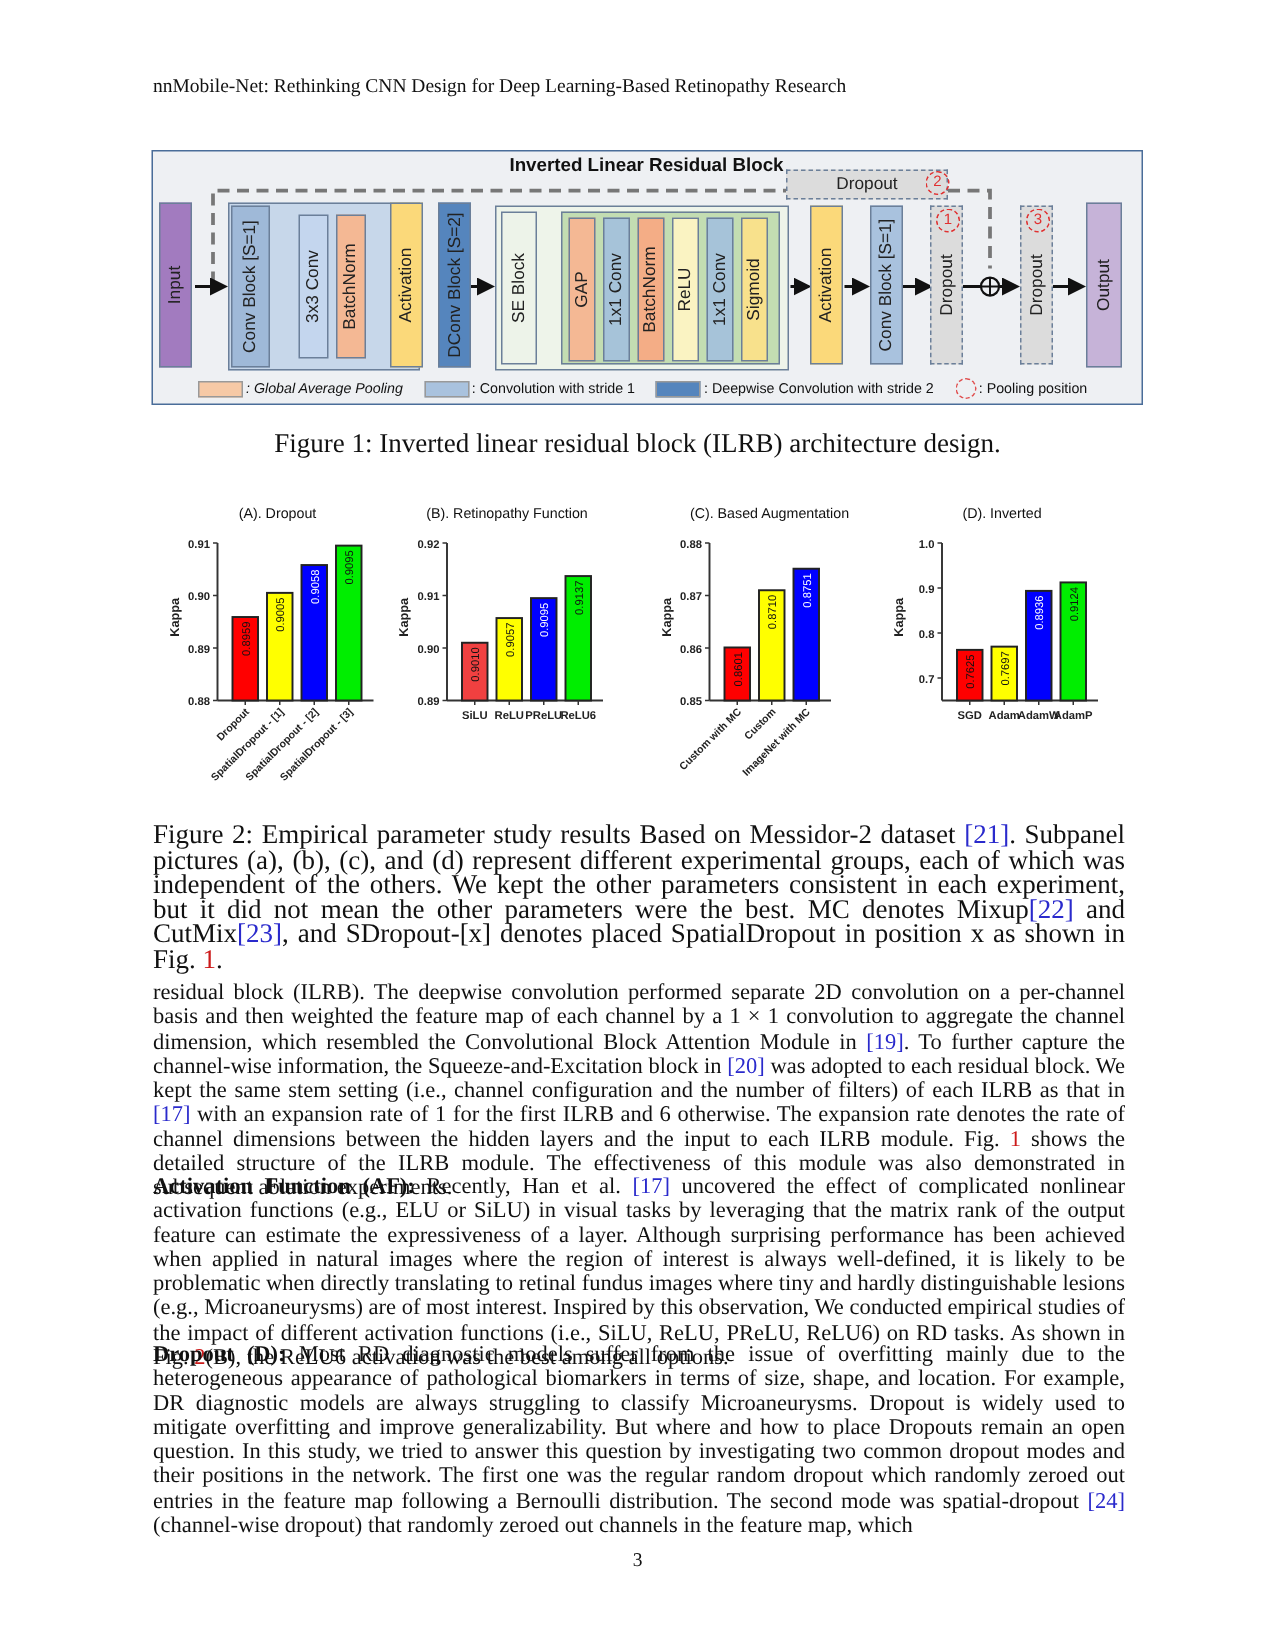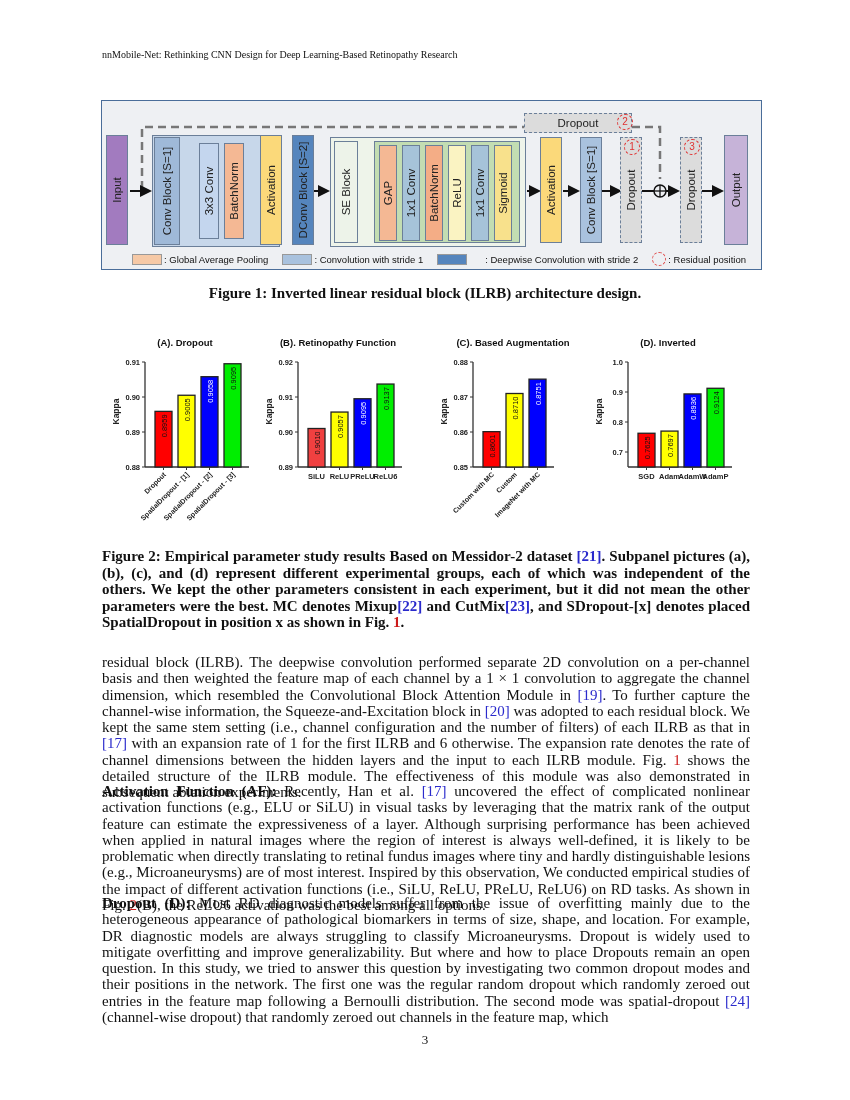--- a/index.html
+++ b/index.html
@@ -1,39 +1,40 @@
 <!DOCTYPE html>
 <html><head>
   <meta charset="utf-8">
   <style>
     html, body { margin:0; padding:0; }
     body { width:850px; height:1100px; background:#fff; position:relative; overflow:hidden;
       font-family:"Liberation Serif", serif; color:#111; }
     .abs { position:absolute; }
-    .header { left:102px; top:49px; font-size:10px; }
+    .header { left:102px; top:49px; font-size:13px; }
     .fig1 { left:101px; top:100px; width:661px; height:170px; border:1.5px solid #4a6d99; background:#eef0f3; box-sizing:border-box; }
     .sans { font-family:"Liberation Sans", "DejaVu Sans", sans-serif; }
     .blk { position:absolute; display:flex; align-items:center; justify-content:center; box-sizing:border-box; border:1px solid #6b7f99; }
     .blk span { transform:rotate(-90deg); white-space:nowrap; font-family:"Liberation Sans", sans-serif; font-size:11.5px; color:#222; }
-    .caption { font-size:15px;font-weight:bold; }
+    .caption { font-size:18px; }
     .fig1cap { left:0; width:850px; top:285px; text-align:center; }
     .fig2cap { left:102px; top:548px; width:648px; line-height:16.5px; text-align:justify; }
     .para { left:102px; width:648px; font-size:15px; line-height:16.3px; text-align:justify; }
     .ref { color:#2a2acc; }
     .figref { color:#cc1a1a; }
     .chart { position:absolute; top:335px; width:160px; height:190px; }
-    .chart-title { position:absolute; width:160px; text-align:center; top:2px; font-family:"Liberation Sans", sans-serif; font-weight:bold; font-size:9.5px; }
+    .chart-title { position:absolute; width:160px; text-align:center; top:2px; font-family:"Liberation Sans", sans-serif; font-weight:normal; font-size:9.5px; }
     .pagenum { left:0; width:850px; top:1032px; text-align:center; font-size:13px; }
   </style>
 </head>
 <body>
 
 <div class="abs header">nnMobile-Net: Rethinking CNN Design for Deep Learning-Based Retinopathy Research</div>
 
 <div class="abs fig1">
+  <div class="abs sans" style="left:0;width:658px;top:2px;text-align:center;font-weight:bold;font-size:12.5px;">Inverted Linear Residual Block</div>
 
   <svg class="abs" style="left:0;top:0;" width="661" height="170">
     <defs>
         <marker id="ah" markerWidth="6" markerHeight="6" refX="5" refY="3" orient="auto">
           <path d="M0,0 L6,3 L0,6 z" fill="#111"></path>
         </marker>
       </defs>
 
     <path d="M40,88 L40,26 L422,26" fill="none" stroke="#777" stroke-width="2.5" stroke-dasharray="8,5"></path>
     <path d="M530,26 L558,26 L558,78" fill="none" stroke="#777" stroke-width="2.5" stroke-dasharray="8,5"></path>
@@ -117,35 +118,35 @@
     </div>
   <div class="blk" style="left:622px;top:34px;width:24px;height:110px;background:#c6b3d8;">
       <span>Output</span>
     </div>
 
   <div class="abs sans" style="left:515px;top:13px;width:14px;height:14px;border:1.5px dashed #e03030;border-radius:50%;font-size:10px;color:#e03030;text-align:center;line-height:14px;">2</div>
   <div class="abs sans" style="left:522px;top:38px;width:14px;height:14px;border:1.5px dashed #e03030;border-radius:50%;font-size:10px;color:#e03030;text-align:center;line-height:14px;">1</div>
   <div class="abs sans" style="left:582px;top:38px;width:14px;height:14px;border:1.5px dashed #e03030;border-radius:50%;font-size:10px;color:#e03030;text-align:center;line-height:14px;">3</div>
 
   <div class="abs sans" style="left:30px;top:151px;font-size:9.5px;display:flex;gap:14px;align-items:center;">
-    <div style="display:flex;align-items:flex-end;gap:2px;">
+    <div style="display:flex;align-items:flex-end;gap:2px;font-style:italic;">
         <span style="display:inline-block;width:28px;height:9px;background:#f6c9a6;border:1px solid #999;"></span>
         <span>: Global Average Pooling</span>
       </div>
     <div style="display:flex;align-items:flex-end;gap:2px;">
         <span style="display:inline-block;width:28px;height:9px;background:#a9c2de;border:1px solid #999;"></span>
         <span>: Convolution with stride 1</span>
       </div>
-    <div style="display:flex;align-items:flex-start;gap:18px;">
+    <div style="display:flex;align-items:flex-start;gap:2px;">
         <span style="display:inline-block;width:28px;height:9px;background:#5585bd;border:1px solid #999;"></span>
         <span>: Deepwise Convolution with stride 2</span>
       </div>
     <div style="display:flex;align-items:center;gap:2px;">
         <span style="display:inline-block;width:12px;height:12px;border:1.5px dashed #e05050;border-radius:50%;"></span>
-        <span>: Residual position</span>
+        <span>: Pooling position</span>
       </div>
   </div>
 </div>
 
 <div class="abs caption fig1cap">Figure 1: Inverted linear residual block (ILRB) architecture design.</div>
 
 <div class="chart" style="left:105px;">
     <div class="chart-title">(A). Dropout</div>
     <svg width="160" height="190" style="position: absolute; left: 0px; top: 0px;">
       <line x1="40" y1="27" x2="40" y2="132" stroke="#333" stroke-width="1.3"></line>

